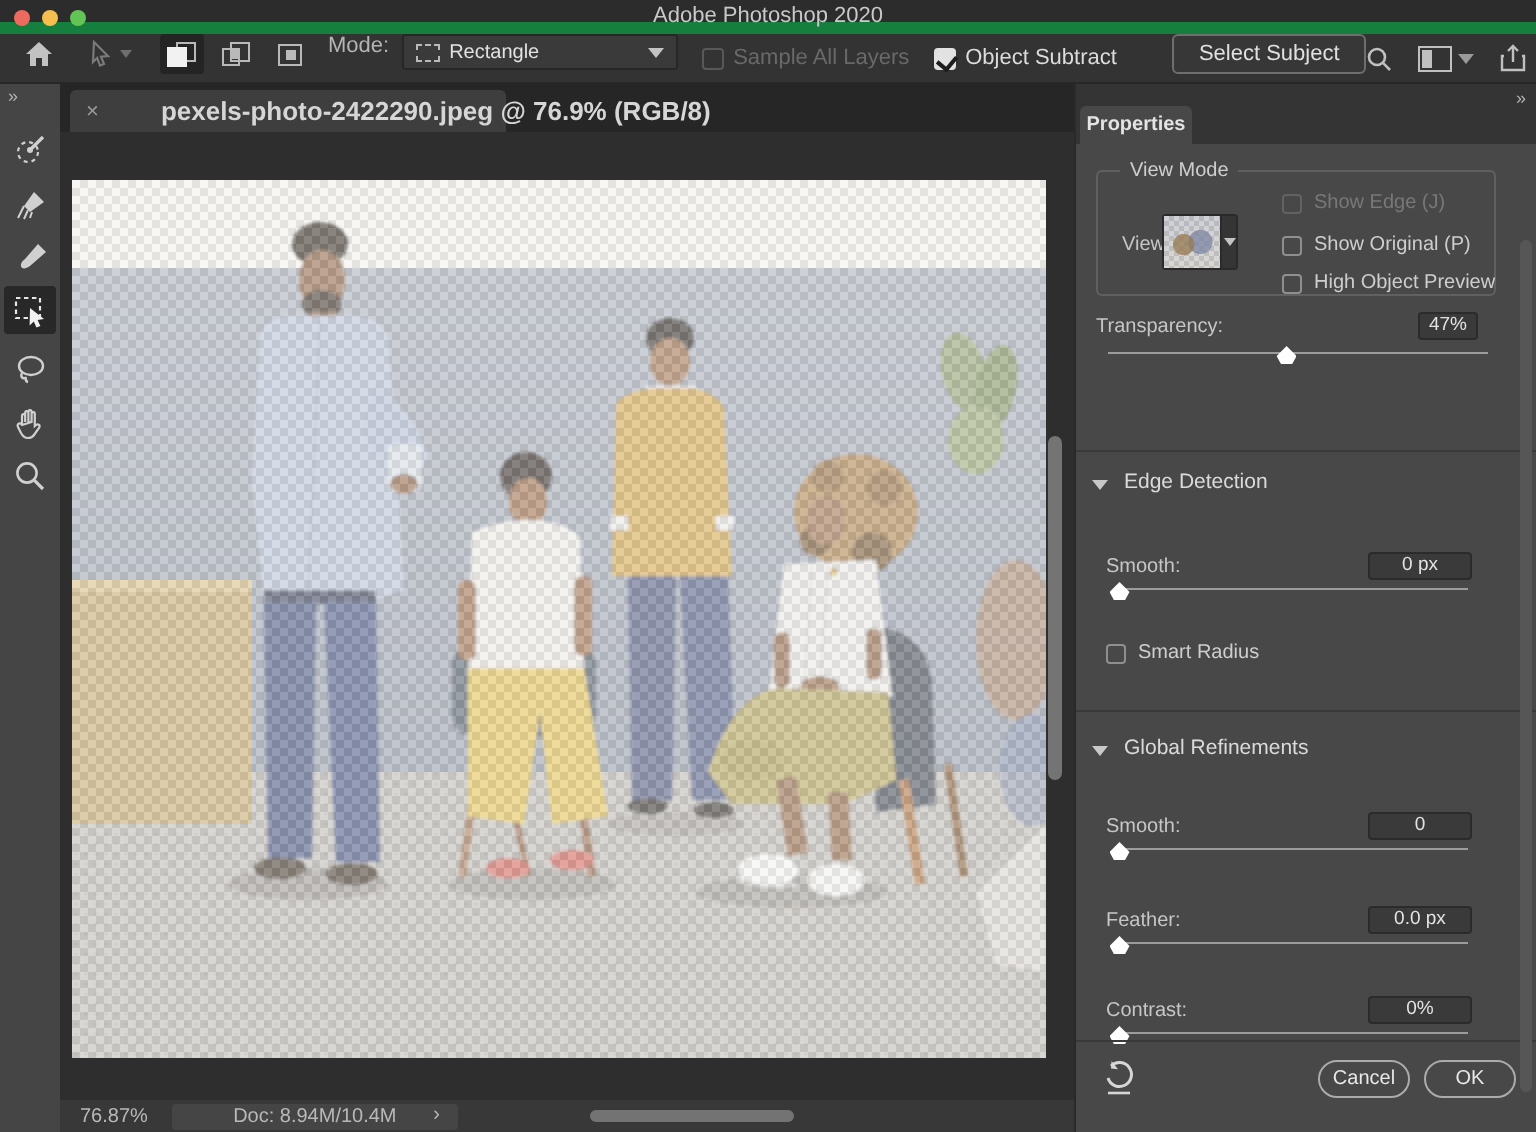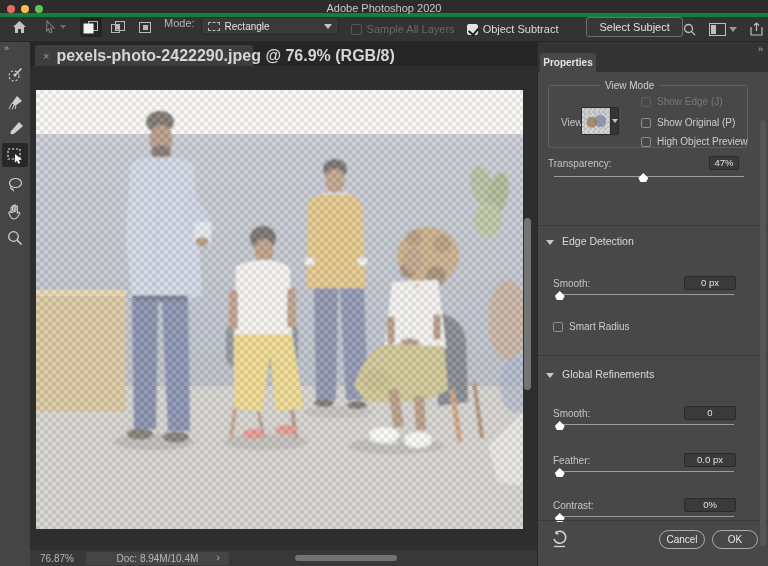--- a/index.html
+++ b/index.html
@@ -1,21 +1,21 @@
 <!DOCTYPE html>
 <html><head>
 <meta charset="utf-8">
 <style>
   * { box-sizing: border-box; margin: 0; padding: 0; }
   html,body { width:768px; height:566px; overflow:hidden; }
   body { font-family:"Liberation Sans", sans-serif; background:#323232; position:relative; color:#ccc; }
   .abs { position:absolute; }
 
   
-  .titlebar { left:0; top:0; width:768px; height:17px; background:#2c2c2c; border-bottom:4px solid #15803d; }
+  .titlebar { left:0; top:0; width:768px; height:17px; background:#2c2c2c; border-bottom:6px solid #15803d; }
   .lights { left:7px; top:5px; display:flex; gap:6px; }
   .light { width:8px; height:8px; border-radius:50%; }
   .l-red{ background:#ed6a5e; } .l-yellow{ background:#f5bf4f; } .l-green{ background:#61c454; }
   .win-title { left:0; right:0; top:2px; text-align:center; font-size:11px; color:#c9c9c9; }
 
   
   .optionsbar { left:0; top:17px; width:768px; height:25px; background:#333333; border-bottom:1px solid #272727; display:flex; padding:0 10px 0 8px; }
   .ob-sep { width:1px; height:16px; background:#424242; margin:0 7px; }
   .iconbtn { width:22px; height:20px; display:flex; align-items:center; justify-content:center; border-radius:2px; flex:none; }
   .iconbtn.active { background:#242424; }
@@ -38,21 +38,21 @@
   
   .toolcol { left:0; top:42px; width:30px; height:524px; background:#454545; }
   .toolcol-exp { left:4px; top:1px; font-size:9px; color:#b5b5b5; letter-spacing:-1px; }
   .tool { left:3px; width:24px; height:24px; display:flex; align-items:center; justify-content:center; border-radius:2px; }
   .tool.selected { background:#282828; left:2px; width:26px; }
 
   
   .tabbar { left:30px; top:42px; width:507px; height:24px; background:#262626; }
   .doctab { left:5px; top:3px; width:218px; height:21px; background:#3e3e3e; border-radius:3px 3px 0 0; display:flex; align-items:center; padding:0 8px; gap:7px; }
   .doctab-close { font-size:11px; color:#9a9a9a; flex:none; }
-  .doctab-title { font-size:16px; font-weight:bold; color:#d6d6d6; white-space:nowrap; }
+  .doctab-title { font-size:13px; font-weight:bold; color:#d6d6d6; white-space:nowrap;margin-left:24px; }
 
   
   .canvas { left:30px; top:66px; width:507px; height:484px; background:#2e2e2e; overflow:hidden; }
   .photo { left:6px; top:24px; width:487px; height:439px;
     background-image: conic-gradient(#d2d2d2 25%, #ffffff 25% 50%, #d2d2d2 50% 75%, #ffffff 75%);
     background-size: 8px 8px; }
   .photo svg { position:absolute; left:0; top:0; opacity:0.55; }
   .vscroll { left:494px; top:0; width:7px; height:484px; }
   .vscroll .sthumb { position:absolute; left:0; top:152px; width:7px; height:172px; background:#747474; border-radius:4px; }
 
@@ -64,21 +64,21 @@
   .hthumb { position:absolute; left:265px; top:5px; width:102px; height:6px; background:#737373; border-radius:3px; }
 
   
   .panel { left:537px; top:42px; width:231px; height:524px; background:#343434; border-left:1px solid #2a2a2a; }
   .panel-exp { right:6px; top:2px; font-size:9px; color:#b5b5b5; letter-spacing:-1px; }
   .props-tab { left:2px; top:11px; width:56px; height:19px; background:#484848; border-radius:3px 3px 0 0; font-size:10px; font-weight:bold; color:#e4e4e4; display:flex; align-items:center; justify-content:center; }
   .panel-body { left:0; top:30px; width:231px; height:494px; background:#484848; }
   .divider { left:0; width:231px; height:1px; background:#3a3a3a; }
 
   .groupbox { left:10px; top:13px; width:200px; height:63px; border:1px solid #606060; border-radius:3px; }
-  .group-legend { left:22px; top:8px; background:#484848; padding:0 5px; font-size:10px; color:#cfcfcf;margin-left:40px; }
+  .group-legend { left:22px; top:8px; background:#484848; padding:0 5px; font-size:10px; color:#cfcfcf; }
   .plabel { font-size:10px; color:#c6c6c6; }
   .sechead { font-size:10.5px; color:#dadada; }
   .sec-chev { width:0;height:0;border-left:4px solid transparent;border-right:4px solid transparent;border-top:5px solid #c8c8c8; }
 
   .view-thumb { left:43px; top:35px; width:38px; height:28px; border:1px solid #2a2a2a; border-radius:2px; background:#3a3a3a; display:flex; }
   .vt-img { width:28px; height:100%; background-image: conic-gradient(#c9c9c9 25%, #f4f4f4 25% 50%, #c9c9c9 50% 75%, #f4f4f4 75%); background-size:5px 5px; position:relative; overflow:hidden; }
   .vt-img::after { content:""; position:absolute; inset:0;
     background: radial-gradient(circle at 35% 55%, rgba(150,120,80,.75) 0 22%, transparent 24%),
                 radial-gradient(circle at 65% 50%, rgba(120,130,160,.7) 0 26%, transparent 28%),
                 linear-gradient(rgba(160,165,178,.45), rgba(185,180,172,.45)); }

